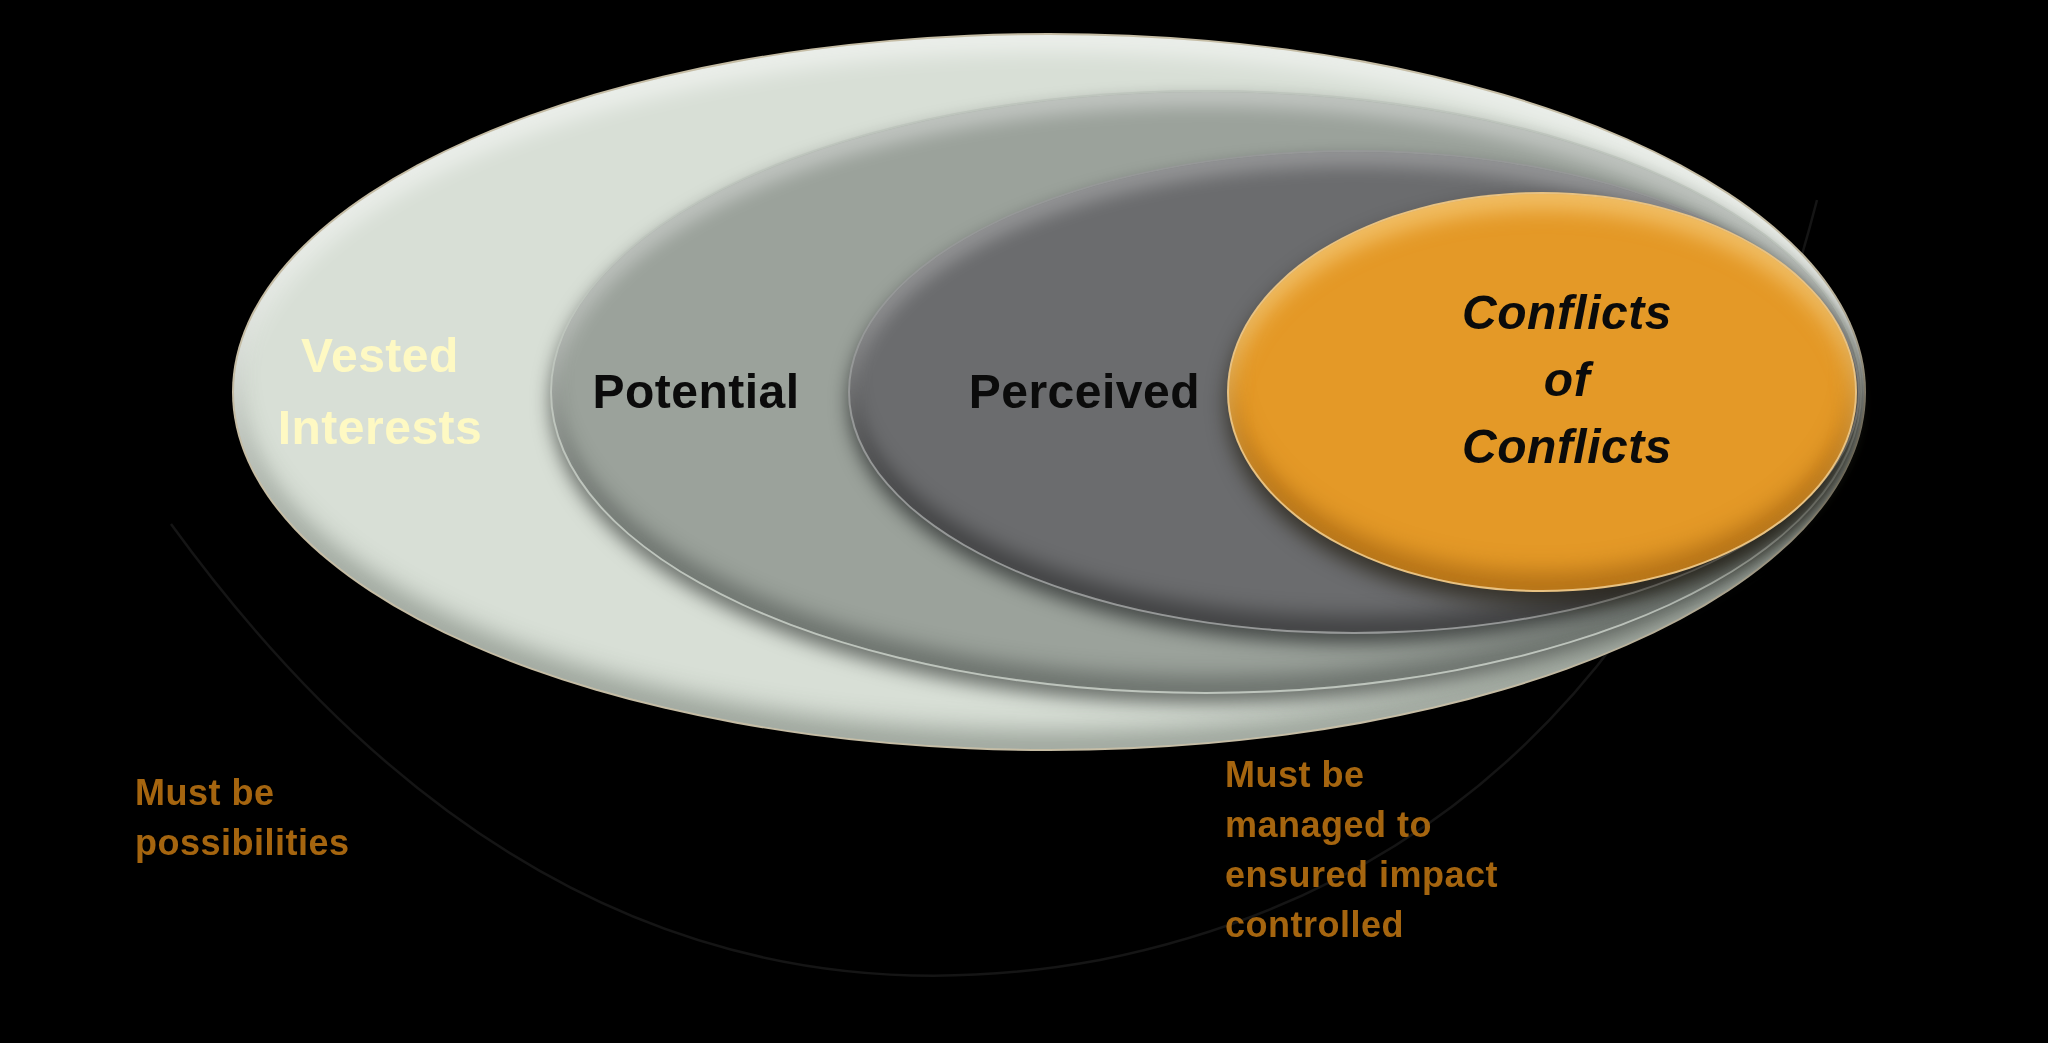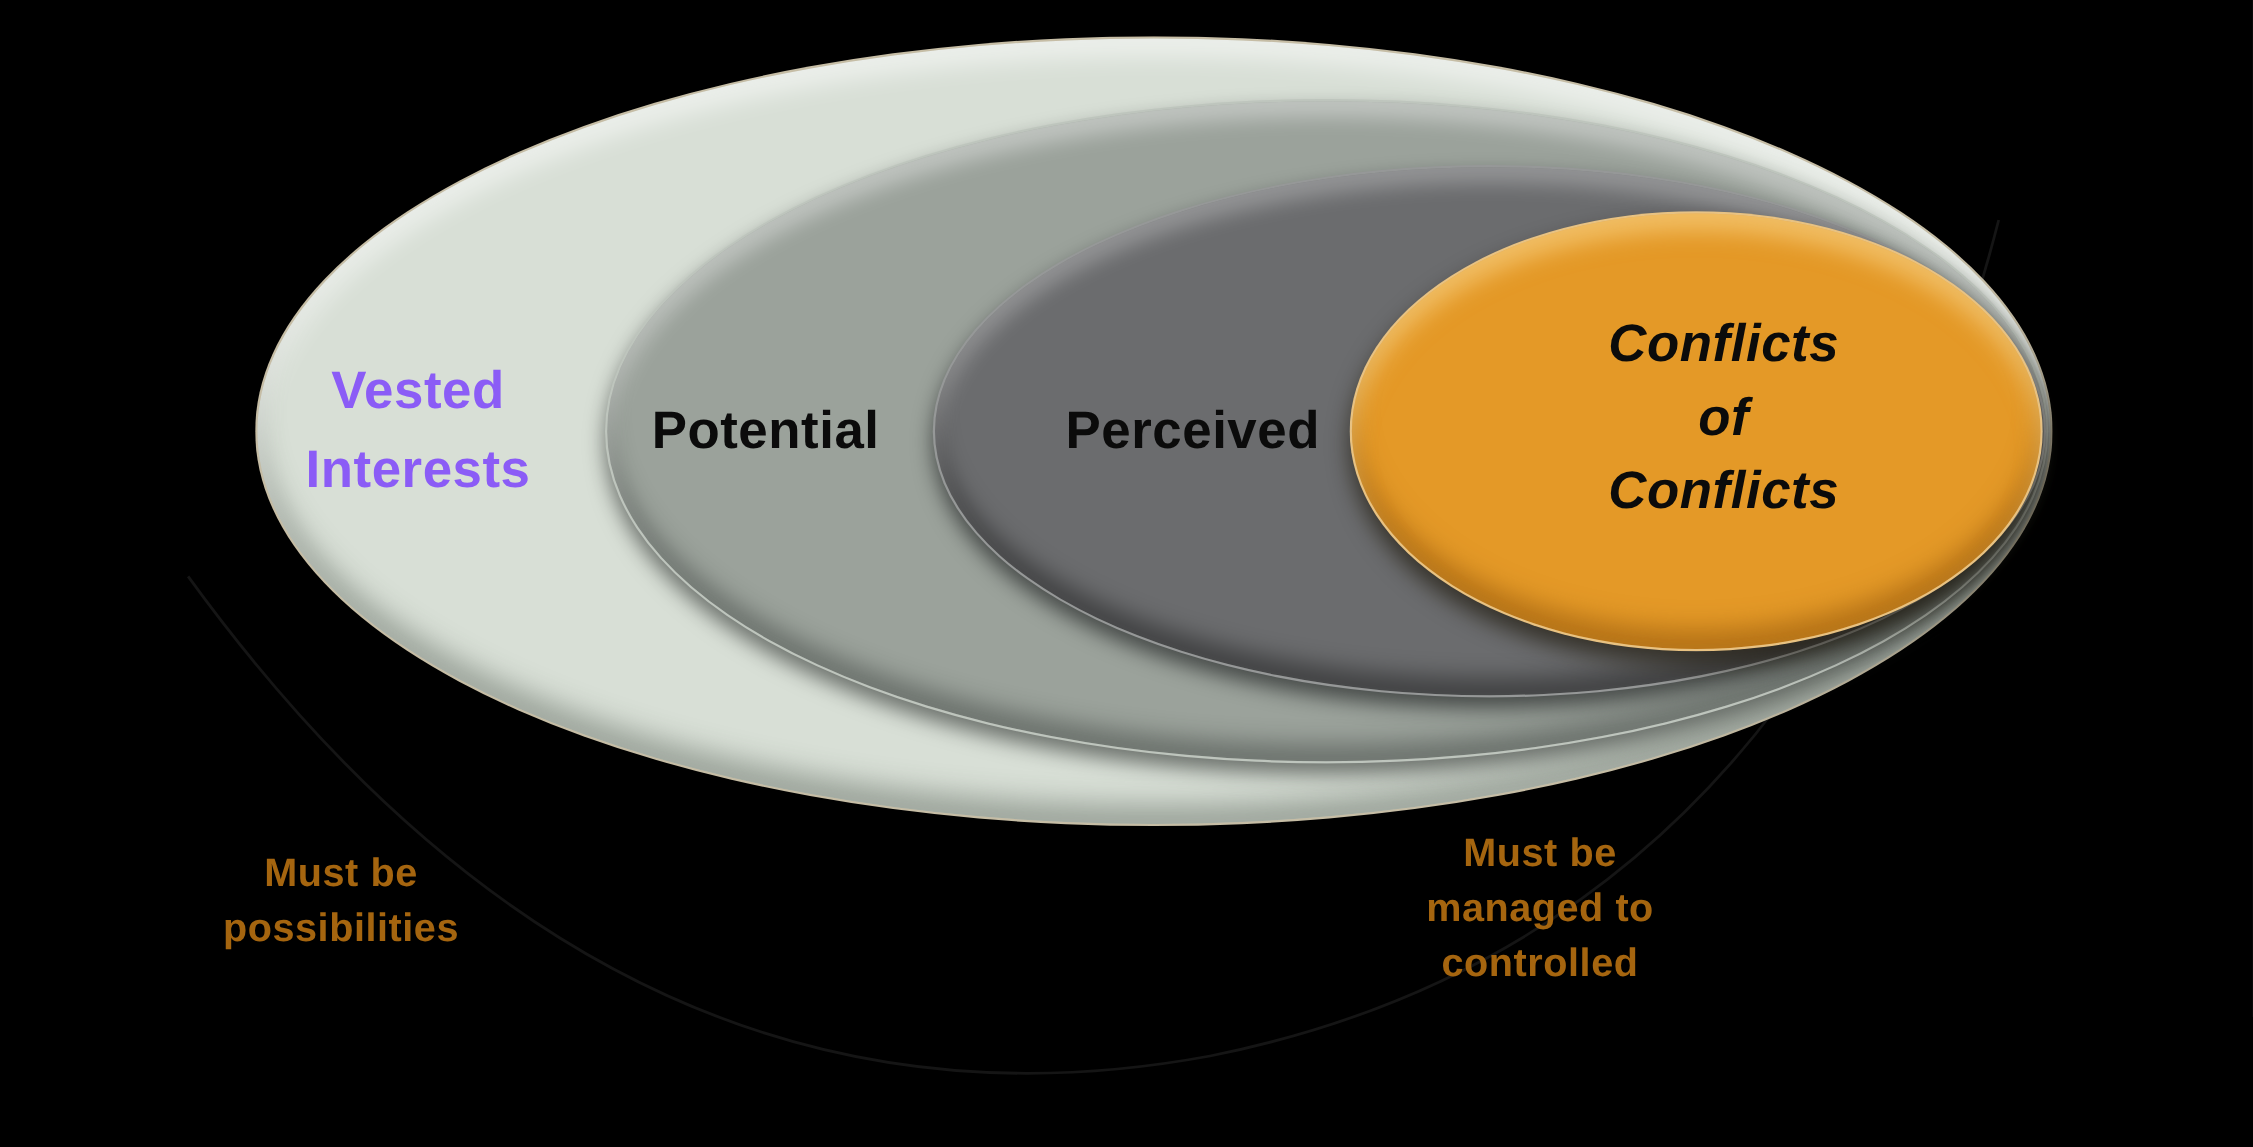--- a/index.html
+++ b/index.html
@@ -87,21 +87,20 @@
   }
   #label-conflicts {
     left: 1407px; top: 279px;
     width: 320px;
     font-size: 48px;
     line-height: 67px;
   }
   .caption {
     position: absolute;
     font-weight: bold;
-    text-align: center;
     font-size: 36px;
     line-height: 50px;
     letter-spacing: 0.5px;
   }
   .caption .line { display: block; }
   #caption-left {
     left: 135px; top: 768px;
     width: 350px;
   }
   #caption-right {
@@ -119,21 +118,21 @@
   </svg>
 
   <div class="ring ring-vested" style="background: rgb(216, 223, 214);"></div>
 
   <div class="ring ring-potential" style="background: rgb(155, 162, 155);"></div>
 
   <div class="ring ring-perceived" style="background: rgb(107, 108, 110);"></div>
 
   <div class="ring ring-conflicts" style="background: rgb(228, 153, 39);"></div>
 
-  <div class="ring-label" id="label-vested" style="color: #8b5cf6;">
+  <div class="ring-label" id="label-vested" style="color: #fef9c3;">
     <span class="line">Vested</span>
     <span class="line">Interests</span>
   </div>
 
   <div class="ring-label" id="label-potential" style="color: rgb(11, 11, 11);">Potential</div>
 
   <div class="ring-label" id="label-perceived" style="color: rgb(11, 11, 11); text-align: right;">Perceived</div>
 
   <div class="ring-label" id="label-conflicts" style="color: rgb(11, 11, 11); font-style: italic;">
     <span class="line">Conflicts</span>
@@ -142,16 +141,17 @@
   </div>
 
   <div class="caption" id="caption-left" style="color: rgb(165, 101, 15);">
     <span class="line">Must be</span>
     <span class="line">possibilities</span>
   </div>
 
   <div class="caption" id="caption-right" style="color: rgb(165, 101, 15);">
     <span class="line">Must be</span>
     <span class="line">managed to</span>
+    <span class="line">ensured impact</span>
     <span class="line">controlled</span>
   </div>
 
 </div>
 
 </body></html>

